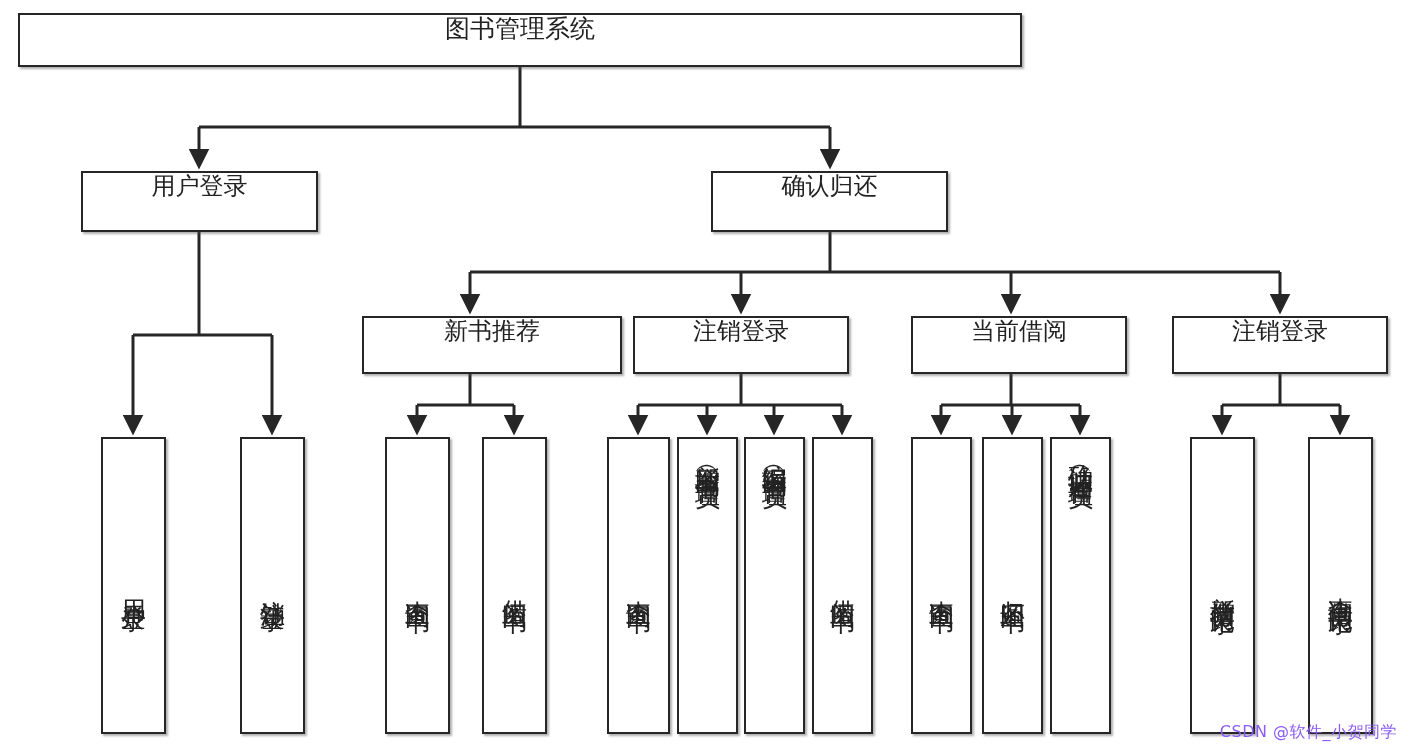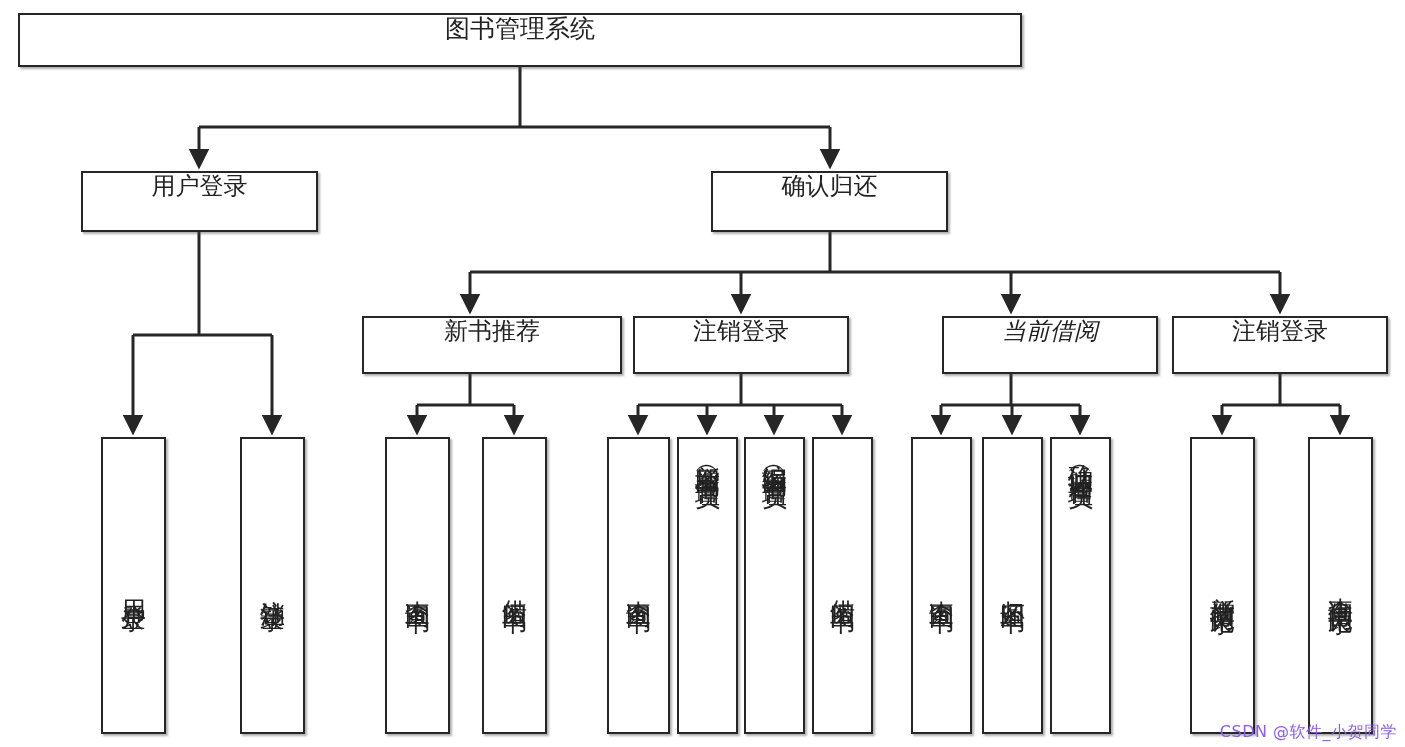--- a/index.html
+++ b/index.html
@@ -142,21 +142,21 @@
   <div class="node horizontal" style="left: 711px; top: 171px; width: 237px; height: 61px;">
     <span class="node-label">确认归还</span>
   </div>
 
   <div class="node horizontal" style="left: 362px; top: 316px; width: 260px; height: 58px;">
     <span class="node-label">新书推荐</span>
   </div>
   <div class="node horizontal" style="left: 633px; top: 316px; width: 216px; height: 58px;">
     <span class="node-label">注销登录</span>
   </div>
-  <div class="node horizontal" style="left: 942px; top: 316px; width: 216px; height: 58px; font-style: italic;">
+  <div class="node horizontal" style="left: 911px; top: 316px; width: 216px; height: 58px;">
     <span class="node-label">当前借阅</span>
   </div>
   <div class="node horizontal" style="left: 1172px; top: 316px; width: 216px; height: 58px;">
     <span class="node-label">注销登录</span>
   </div>
 
   <div class="node vertical centered" style="left: 101px; top: 437px; width: 65px; height: 297px;">
     <span class="node-label">用户登录</span>
   </div>
   <div class="node vertical centered" style="left: 240px; top: 437px; width: 65px; height: 297px;">

